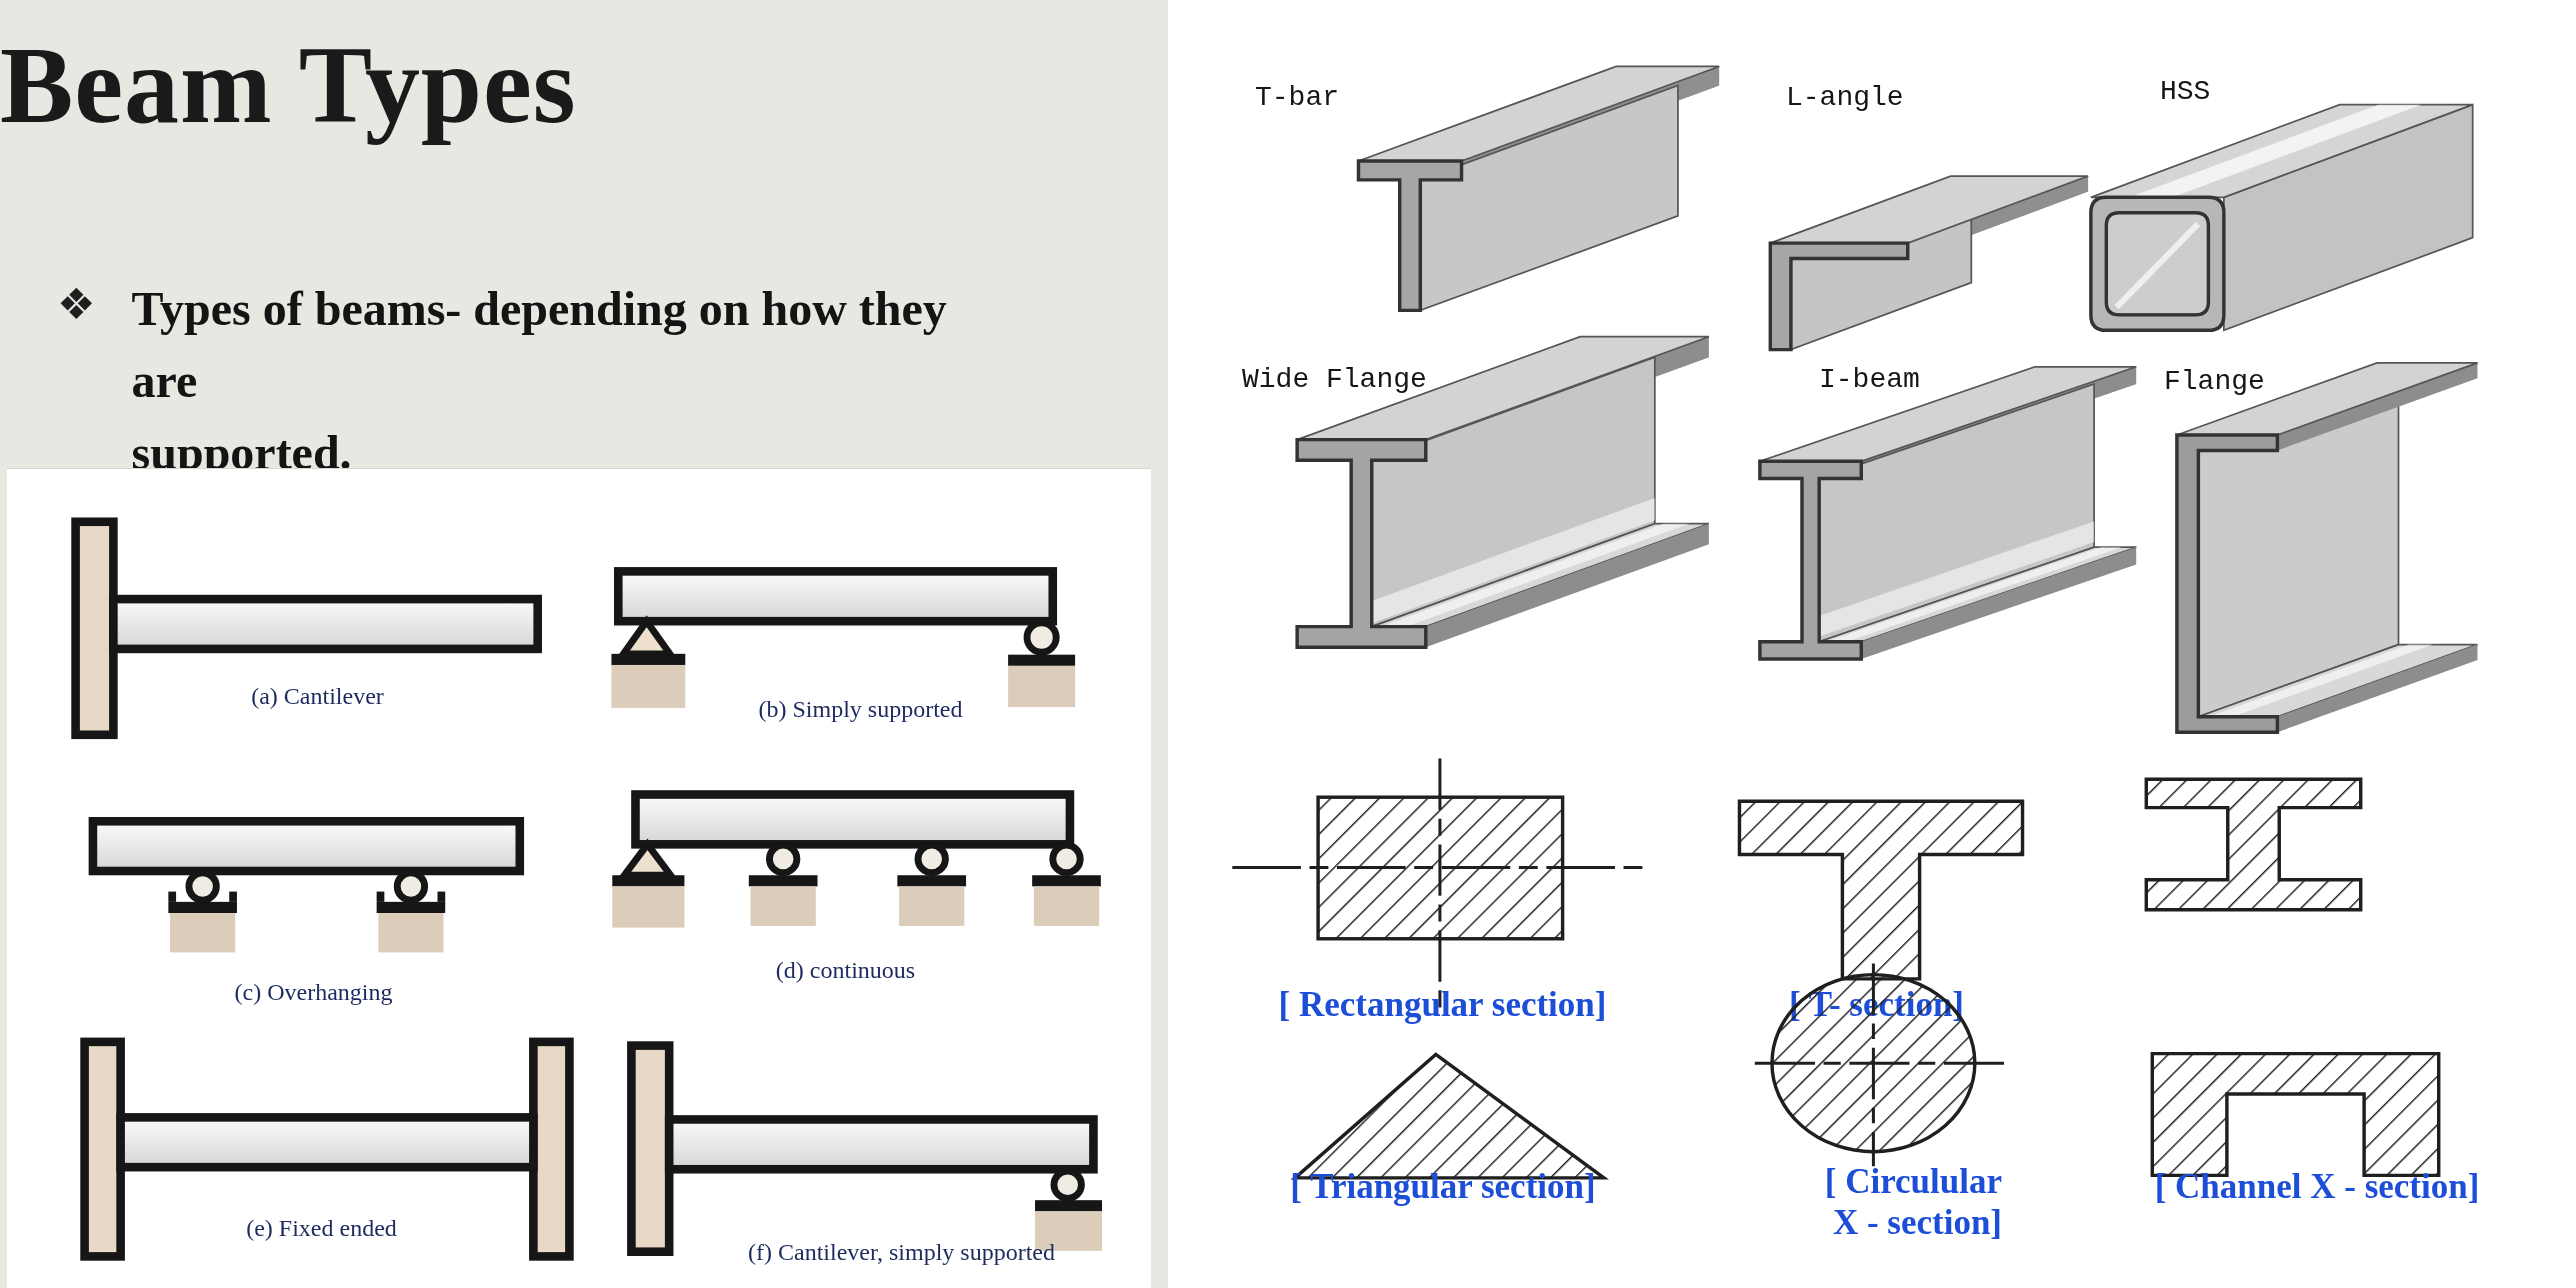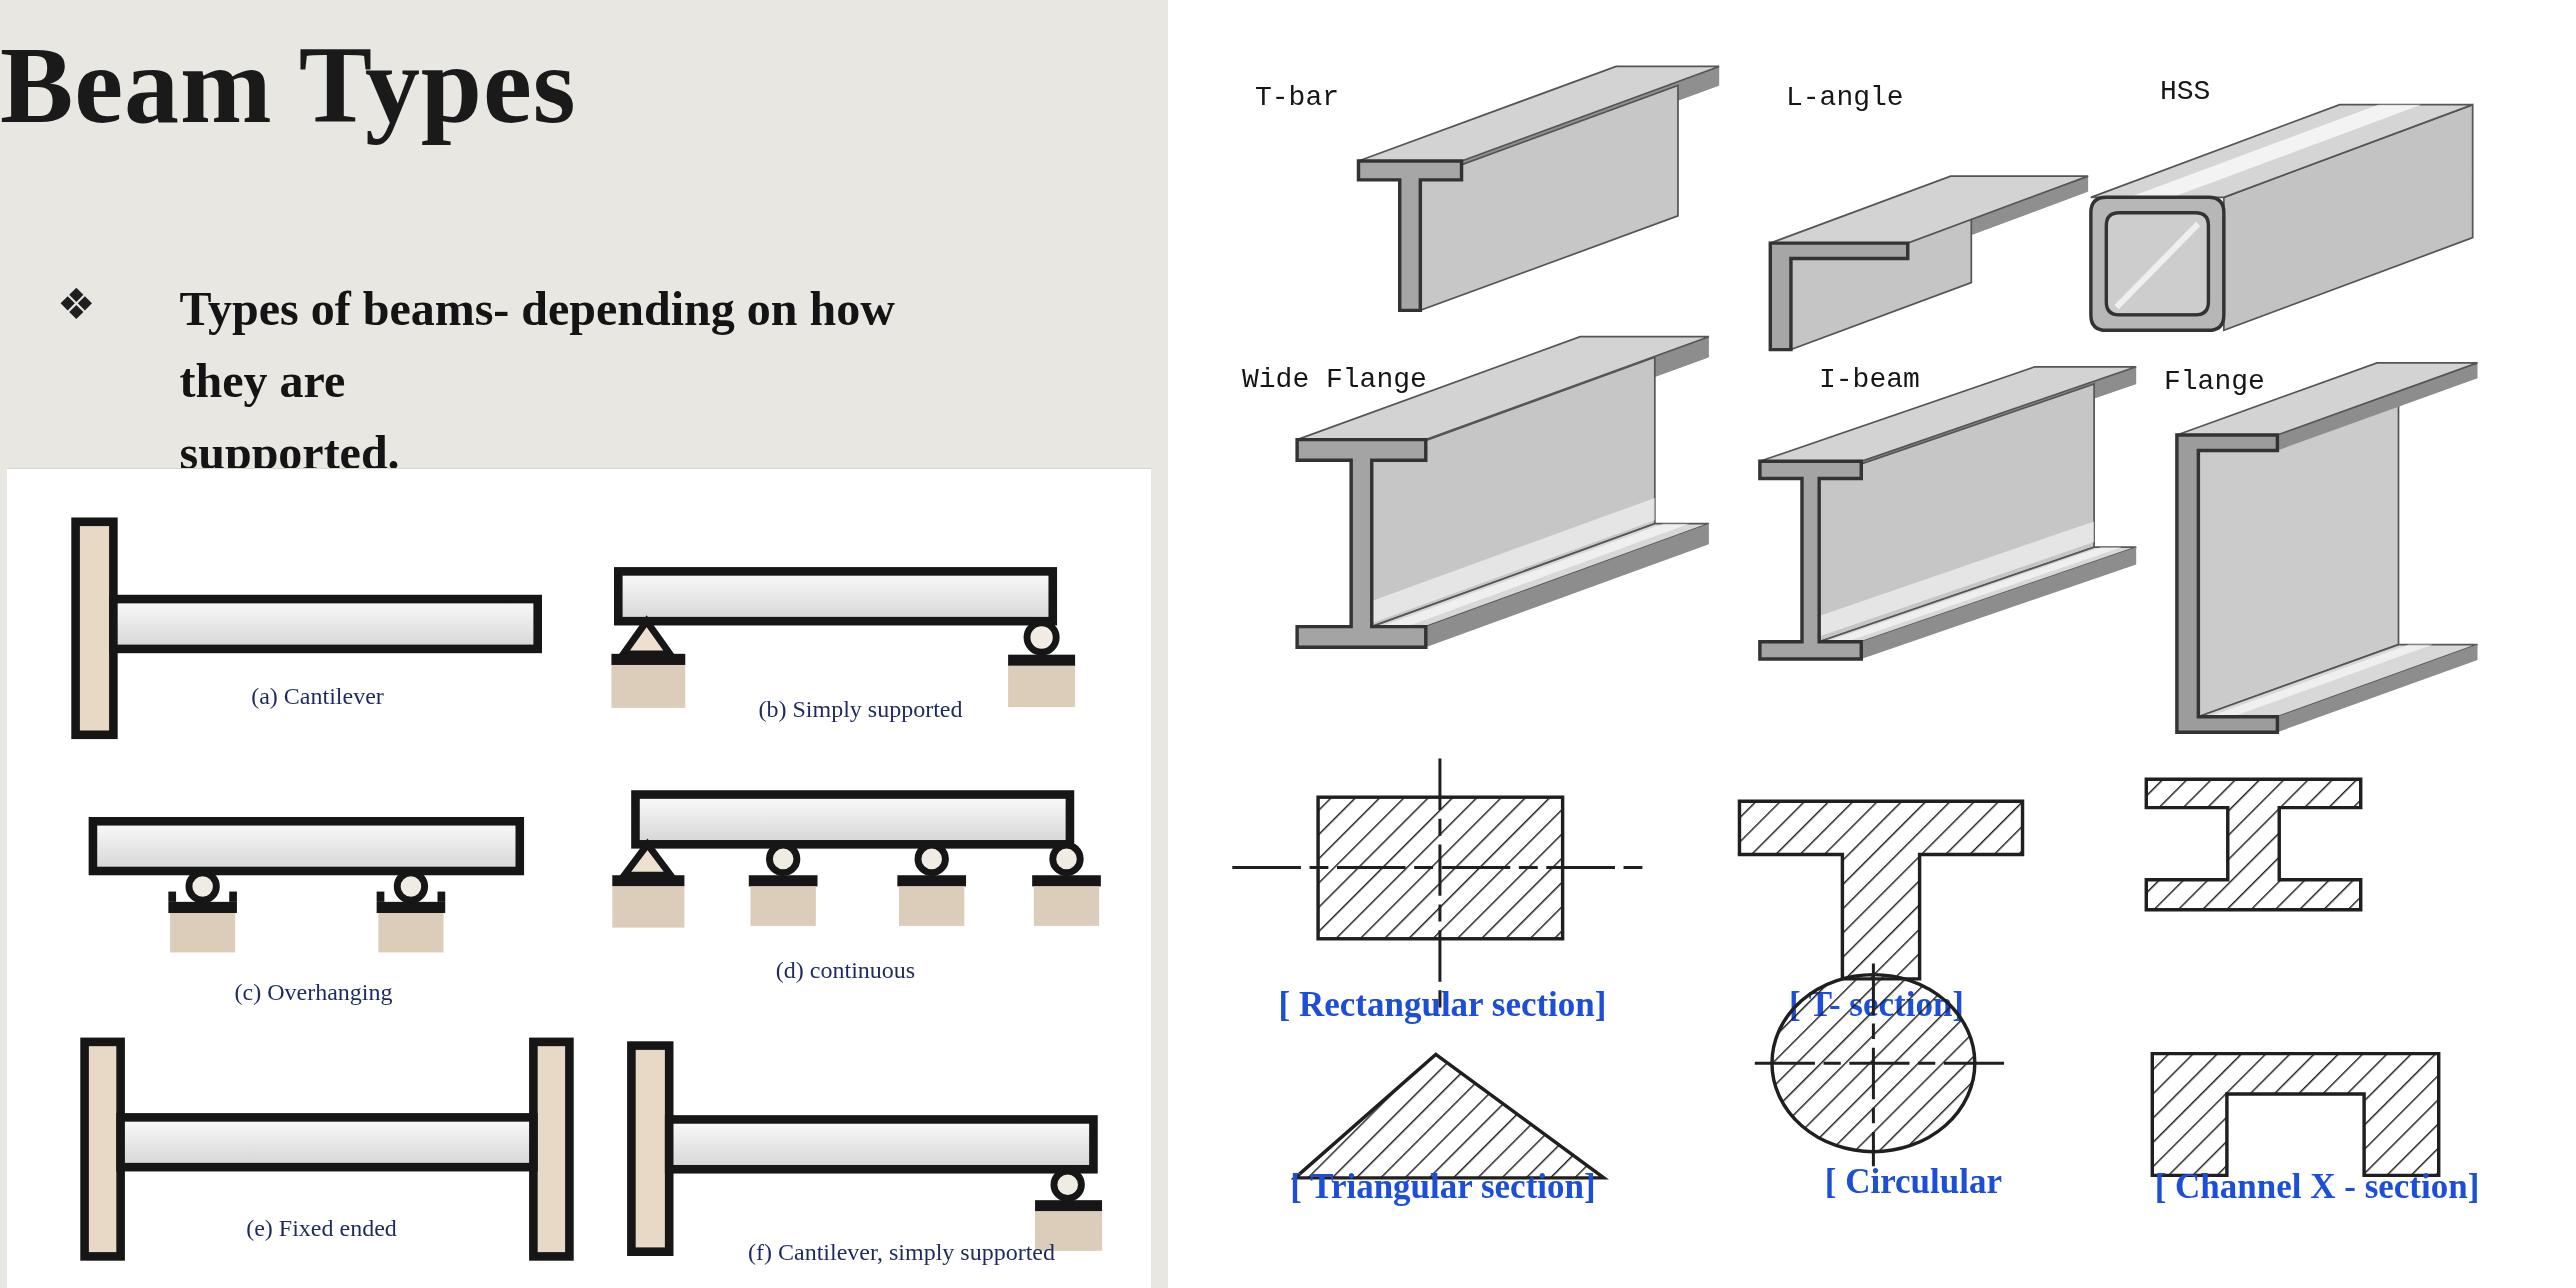--- a/index.html
+++ b/index.html
@@ -7,21 +7,21 @@
   .stage{position:relative;width:2576px;height:1288px;background:#ffffff;}
   .abs{position:absolute;}
 
   
   .left-slide{left:0;top:0;width:1168px;height:1288px;background:#e9e7e1;}
   .slide-title{left:0;top:22px;width:1168px;font-size:110px;font-weight:700;
                color:#1a1a1a;letter-spacing:0.9px;}
   .bullet-row{left:57px;top:273px;width:927px;display:flex;align-items:flex-start;}
   .bullet-marker{font-size:43px;color:#1f1f1f;margin-right:36px;margin-top:10.3px;line-height:1;}
   .bullet-text{font-size:48px;font-weight:700;color:#141414;line-height:1.5;}
-  .bullet-text span{display:block;margin-left:48px;}
+  .bullet-text span{display:block;}
   .white-panel{left:6.9px;top:468px;width:1144px;height:820px;background:#ffffff;border-top:1.7px solid #d8d6cf;}
   .cap{font-size:24px;color:#1c2a5e;text-align:center;font-family:"Liberation Serif",serif;}
 
   
   .p3d-label{font-size:28px;color:#161616;font-family:Liberation Mono, monospace;}
   .sec-label{font-size:35px;font-weight:700;color:#1d4ed8;font-family:Liberation Serif, serif;text-align:center;line-height:1.18;}
   .sec-label.left{text-align:right;}
   svg{display:block;}
 </style>
 </head>
@@ -208,20 +208,21 @@
   </svg>
   <div class="abs sec-label" style="left:1194px;top:1166px;width:498px">[ Triangular section]</div>
 
   <svg class="abs" style="left:1753px;top:960px" width="258" height="208" viewBox="0 0 300 242">
     <line x1="2" y1="120" x2="296" y2="120" stroke="#1f1f1f" stroke-width="3.5" stroke-dasharray="70 10 20 10"></line>
     <line x1="140" y1="4" x2="140" y2="240" stroke="#1f1f1f" stroke-width="3.5" stroke-dasharray="60 10 18 10"></line>
     <ellipse cx="140" cy="120" rx="118" ry="103" fill="url(#hatch)" stroke="#1f1f1f" stroke-width="4"></ellipse>
   </svg>
   <div class="abs sec-label left" style="left:1719px;top:1161px;width:283px">
     <div>[ Circulular</div>
+    <div>X - section]</div>
   </div>
 
   <svg class="abs" style="left:2148px;top:1049px" width="295" height="131" viewBox="0 0 344 152">
     <polygon points="5,5 339,5 339,147 252,147 252,52 92,52 92,147 5,147" fill="url(#hatch)" stroke="#1f1f1f" stroke-width="4"></polygon>
   </svg>
   <div class="abs sec-label" style="left:2068px;top:1166px;width:498px">[ Channel X - section]</div>
 
 </div>
 
 

